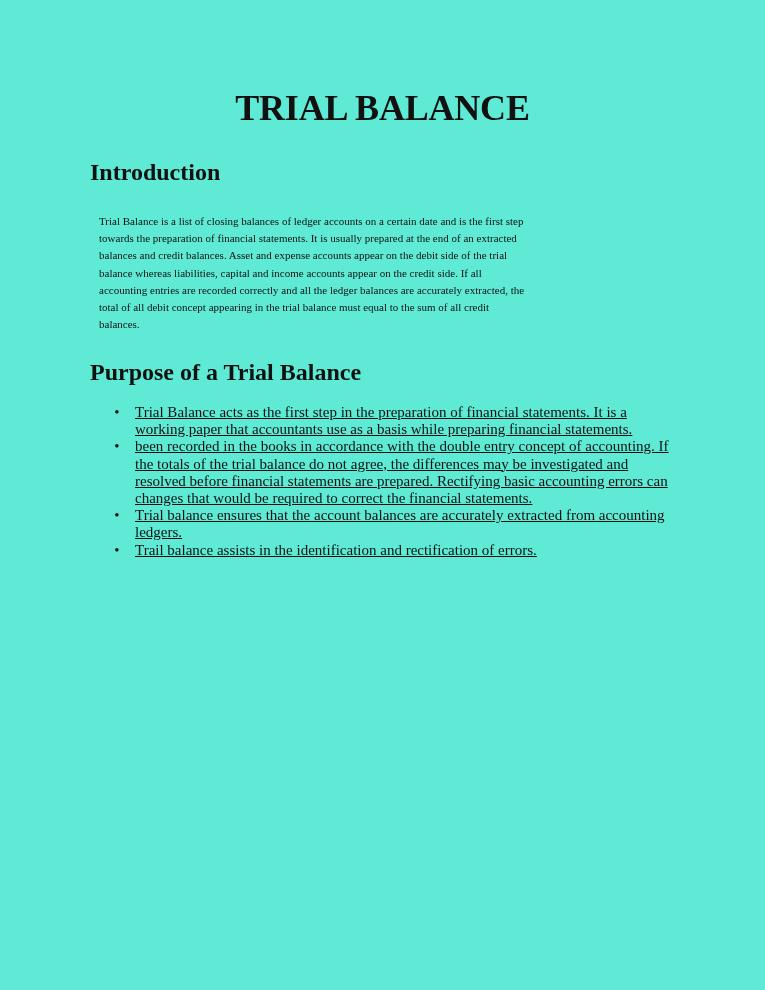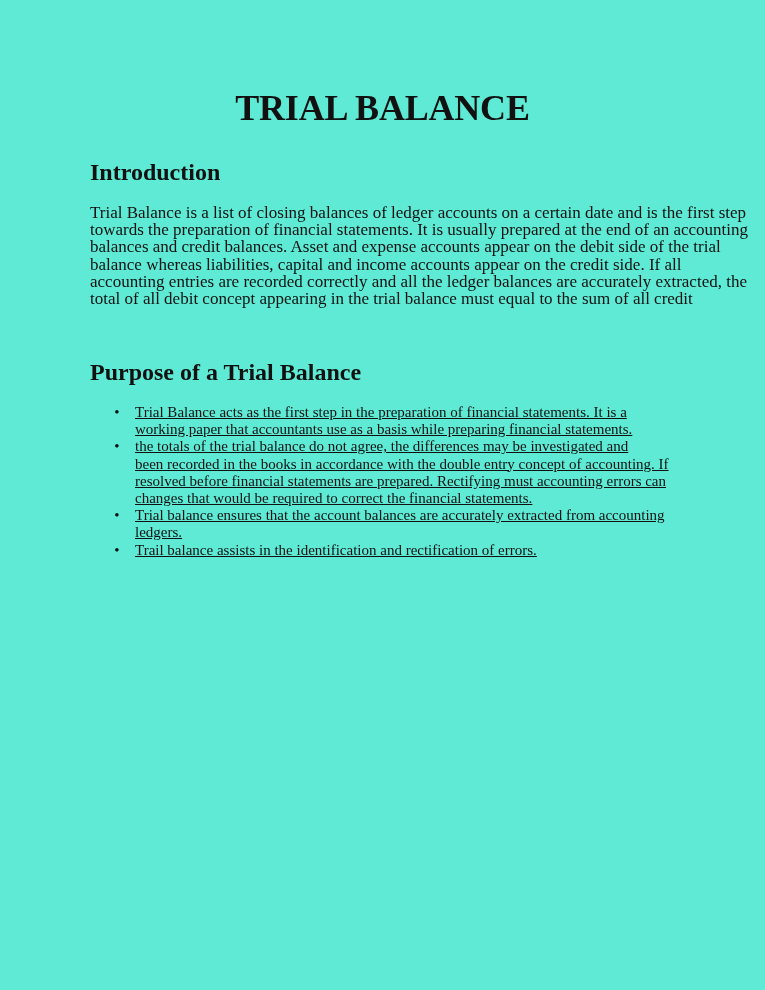--- a/index.html
+++ b/index.html
@@ -42,22 +42,22 @@
       font-size: 24px;
       line-height: 30px;
     }
     .h2.intro { top: 157px; }
     .h2.purpose { top: 357px; }
     .para {
       position: absolute;
       left: 90px;
       top: 204px;
       width: 600px;
-      margin: 0;
-      font-size: 17px;
+      margin: 9px;
+      font-size: 11px;
       line-height: 17.2px;
     }
     .para .ln { display: block; white-space: nowrap; }
     .list {
       position: absolute;
       left: 90px;
       top: 404px;
       width: 600px;
       margin: 0;
       padding: 0;
@@ -82,40 +82,41 @@
 <body>
 
 <div class="page">
 
   <h1 class="title">TRIAL BALANCE</h1>
 
   <h2 class="h2 intro">Introduction</h2>
 
   <p class="para">
     <span class="ln">Trial Balance is a list of closing balances of ledger accounts on a certain date and is the first step</span>
-    <span class="ln">towards the preparation of financial statements. It is usually prepared at the end of an accounting</span>
+    <span class="ln">towards the preparation of financial statements. It is usually prepared at the end of an extracted</span>
     <span class="ln">balances and credit balances. Asset and expense accounts appear on the debit side of the trial</span>
     <span class="ln">balance whereas liabilities, capital and income accounts appear on the credit side. If all</span>
     <span class="ln">accounting entries are recorded correctly and all the ledger balances are accurately extracted, the</span>
     <span class="ln">total of all debit concept appearing in the trial balance must equal to the sum of all credit</span>
+    <span class="ln">balances.</span>
   </p>
 
   <h2 class="h2 purpose">Purpose of a Trial Balance</h2>
 
   <ul class="list">
     <li>
       <span class="bullet">•</span>
       <span class="ln">Trial Balance acts as the first step in the preparation of financial statements. It is a</span>
       <span class="ln">working paper that accountants use as a basis while preparing financial statements.</span>
     </li>
     <li>
       <span class="bullet">•</span>
+      <span class="ln">been recorded in the books in accordance with the double entry concept of accounting. If</span>
       <span class="ln">the totals of the trial balance do not agree, the differences may be investigated and</span>
-      <span class="ln">been recorded in the books in accordance with the double entry concept of accounting. If</span>
-      <span class="ln">resolved before financial statements are prepared. Rectifying must accounting errors can</span>
+      <span class="ln">resolved before financial statements are prepared. Rectifying basic accounting errors can</span>
       <span class="ln">changes that would be required to correct the financial statements.</span>
     </li>
     <li>
       <span class="bullet">•</span>
       <span class="ln">Trial balance ensures that the account balances are accurately extracted from accounting</span>
       <span class="ln">ledgers.</span>
     </li>
     <li>
       <span class="bullet">•</span>
       <span class="ln">Trail balance assists in the identification and rectification of errors.</span>

